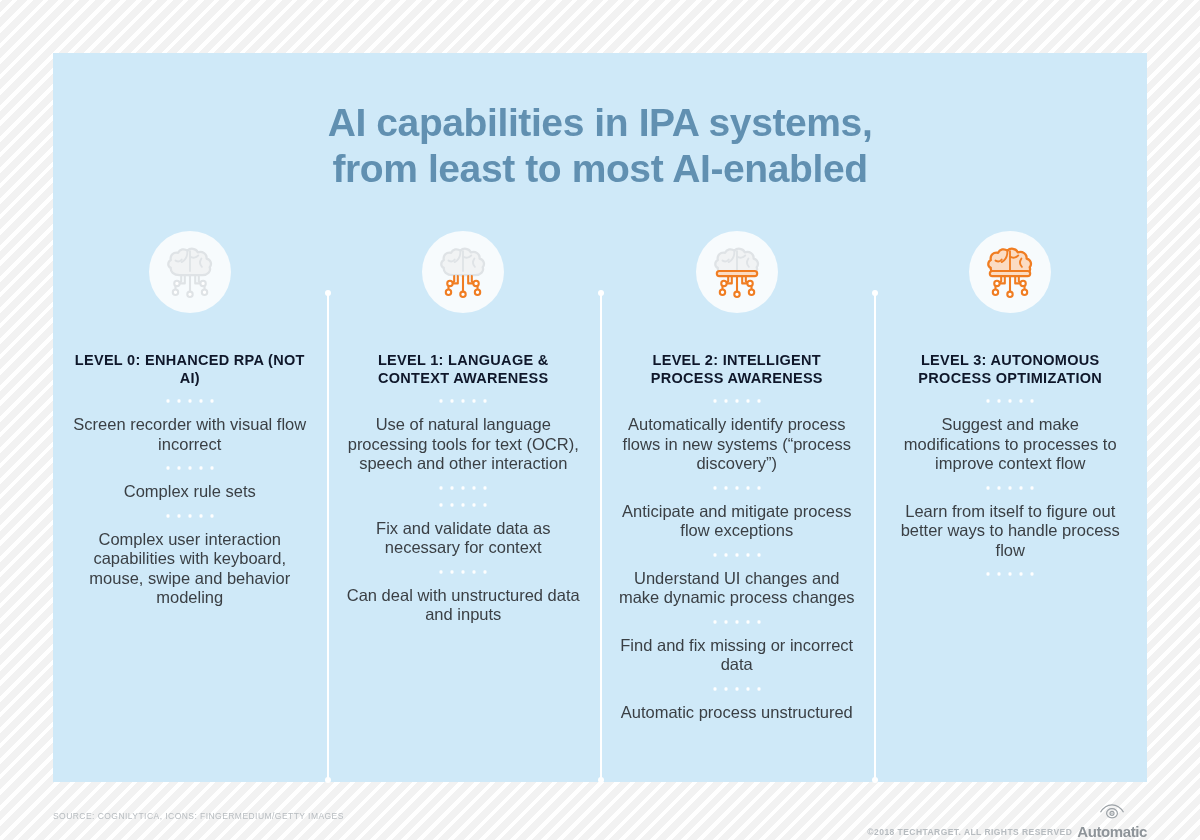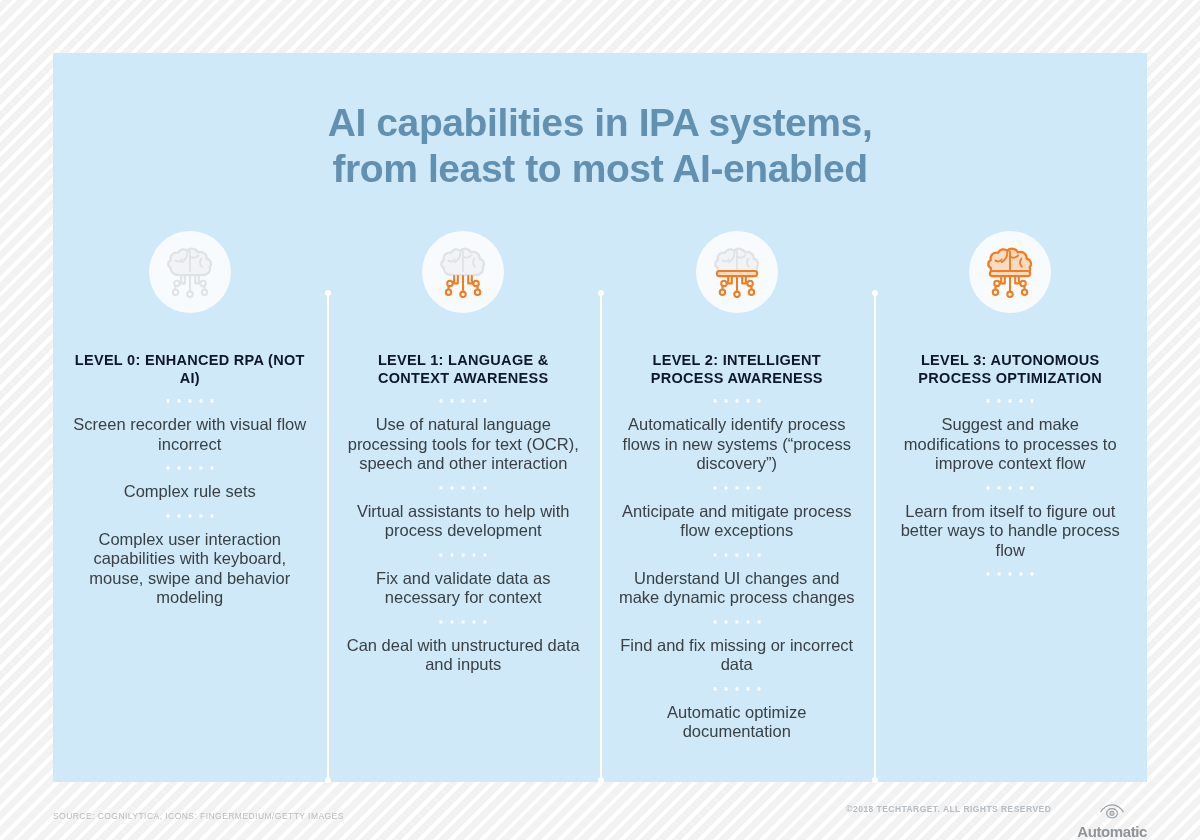--- a/index.html
+++ b/index.html
@@ -135,22 +135,22 @@
     color: #b7bcc0;
     text-transform: uppercase;
     font-weight: normal;
     text-align: center;
   }
   .footer-right {
     position: absolute;
     right: 53px;
     top: 804px;
     display: flex;
-    align-items: flex-start;
-    gap: 26px;
+    align-items: flex-end;
+    gap: 5px;
   }
   .copyright {
     font-size: 8.5px;
     letter-spacing: 0.45px;
     color: #b7bcc0;
     text-transform: uppercase;
     font-weight: bold;
     padding-bottom: 2px;
   }
   .logo {
@@ -245,21 +245,20 @@
       <circle cx="39" cy="46.5" r="2.6"></circle>
     </g>
 
   </svg>
           </div>
         </div>
         <div class="col-heading">LEVEL 1: LANGUAGE &amp; CONTEXT AWARENESS</div>
         <div class="dots"></div>
         <div class="bullet">Use of natural language processing tools for text (OCR), speech and other interaction</div>
         <div class="dots"></div>
-        <div class="bullet">Virtual assistants to help with process development</div>
         <div class="dots"></div>
         <div class="bullet">Fix and validate data as necessary for context</div>
         <div class="dots"></div>
         <div class="bullet">Can deal with unstructured data and inputs</div>
       </div>
       <div class="column">
         <div class="divider"></div>
         <div class="icon-wrap">
           <div class="icon-circle">
             <svg width="56" height="56" viewBox="0 0 50 54">
@@ -294,21 +293,21 @@
         <div class="col-heading">LEVEL 2: INTELLIGENT PROCESS AWARENESS</div>
         <div class="dots"></div>
         <div class="bullet">Automatically identify process flows in new systems (“process discovery”)</div>
         <div class="dots"></div>
         <div class="bullet">Anticipate and mitigate process flow exceptions</div>
         <div class="dots"></div>
         <div class="bullet">Understand UI changes and make dynamic process changes</div>
         <div class="dots"></div>
         <div class="bullet">Find and fix missing or incorrect data</div>
         <div class="dots"></div>
-        <div class="bullet">Automatic optimize documentation</div>
+        <div class="bullet">Automatic process unstructured</div>
       </div>
       <div class="column">
         <div class="divider"></div>
         <div class="icon-wrap">
           <div class="icon-circle">
             <svg width="56" height="56" viewBox="0 0 50 54">
     <path d="M15 30 C9 30 6 26.5 6.5 23 C3 21.5 3.5 17 6.5 15.5 C5.5 11 9 7.5 13.5 8.5 C15 5 19.5 4 22.5 6.5 C25 3.5 31 4 32.5 8 C37 6.5 41.5 9.5 41 14 C45 15 46.5 19.5 44 22.5 C45.5 26.5 42 30 37 30 Z" fill="#fbdcc3" stroke="#f07d22" stroke-width="2.2" stroke-linejoin="round"></path>
 
     <path d="M22.5 7 C22.5 13 20 16 17 17.5" fill="none" stroke="#f07d22" stroke-width="1.8" stroke-linecap="round"></path>
     <path d="M25 12 C27.5 14 31 13.5 33 11" fill="none" stroke="#f07d22" stroke-width="1.8" stroke-linecap="round"></path>

